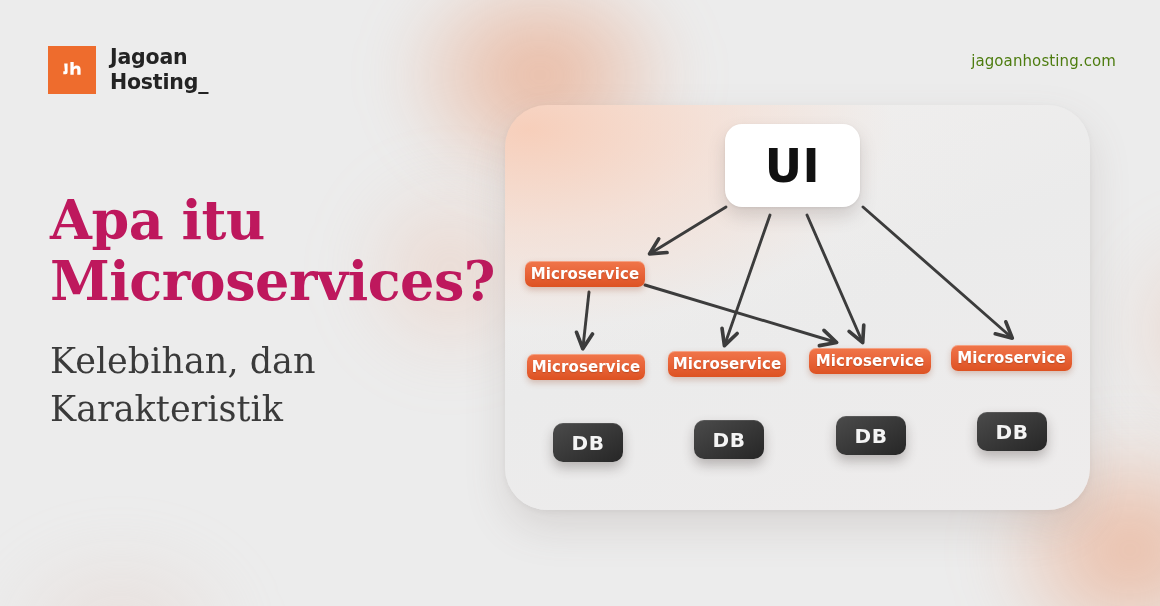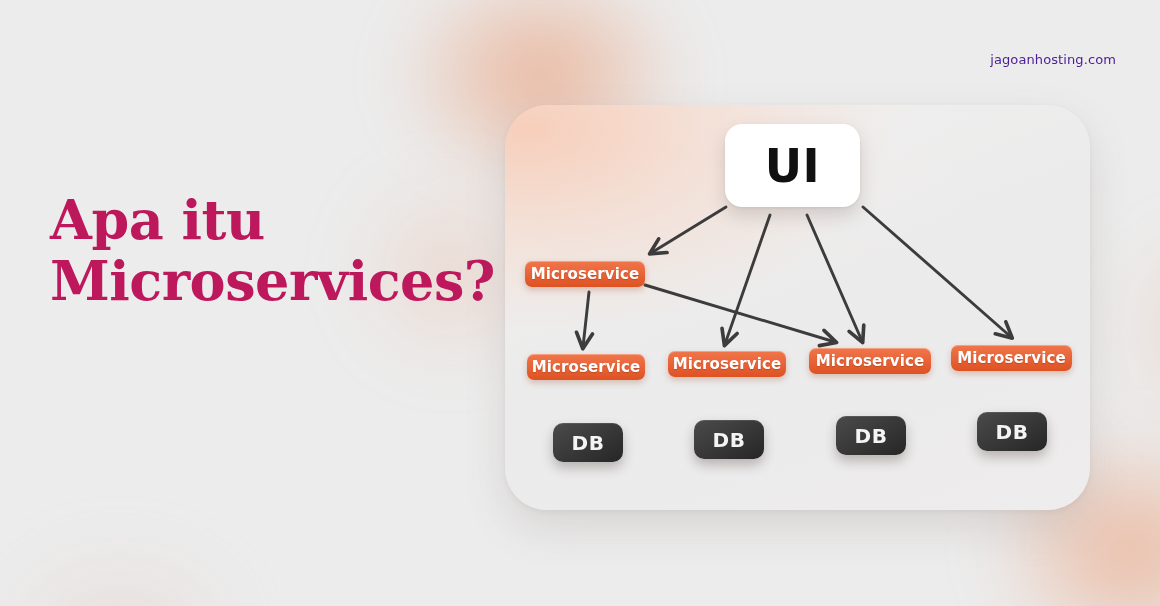--- a/index.html
+++ b/index.html
@@ -78,22 +78,22 @@
     letter-spacing: -0.2px;
     color: #232323;
     white-space: pre-line;
   }
 
   
   #site-url {
     position: absolute;
     right: 44px; top: 52px;
     font-family: "DejaVu Sans", sans-serif;
-    font-size: 13px;
-    color: #4c1d95;
+    font-size: 15px;
+    color: #4d7c0f;
     letter-spacing: 0.1px;
   }
 
   
   #headline {
     position: absolute;
     left: 50px; top: 190px;
     font-family: "DejaVu Serif", "Liberation Serif", serif;
     font-weight: 700;
     font-size: 54px;
@@ -208,25 +208,39 @@
 <body>
 
 <div id="stage">
 
   <div class="blob" id="blob-top"></div>
   <div class="blob" id="blob-left-mid"></div>
   <div class="blob" id="blob-right-edge"></div>
   <div class="blob" id="blob-bottom-right"></div>
   <div class="blob" id="blob-bottom-left"></div>
 
+  <div id="brand">
+    <div id="brand-mark">
+      <svg width="28" height="28" viewBox="0 0 28 28" aria-hidden="true">
+        <path d="M6.2 7.4 h3.4 v8.9 a1.9 1.9 0 0 1 -1.9 1.9 h-2.4 v-2.9 h1.0 a0.5 0.5 0 0 0 0.5 -0.5 z" fill="#ffffff"></path>
+        <path d="M12.4 6.0 h3.3 v5.0 c0.9 -0.9 2.0 -1.4 3.2 -1.4 c2.3 0 3.7 1.5 3.7 3.9 v5.2 h-3.3 v-4.6
+                 c0 -1.0 -0.5 -1.6 -1.4 -1.6 c-1.0 0 -2.2 0.8 -2.2 2.3 v3.9 h-3.3 z" fill="#ffffff"></path>
+        <path d="M5.0 20.4 h18.2 v1.5 h-18.2 z" fill="#ffffff" opacity="0.0"></path>
+      </svg>
+    </div>
+    <div id="brand-wordmark">Jagoan
+Hosting_</div>
+  </div>
 
   <div id="site-url">jagoanhosting.com</div>
 
   <div id="headline">Apa itu
 Microservices?</div>
+  <div id="subhead">Kelebihan, dan
+Karakteristik</div>
 
   <div id="diagram-card">
     <div id="diagram-inner">
 
       <svg id="arrow-layer" viewBox="0 0 585 405">
         <defs>
           <marker id="ah" viewBox="0 0 12 12" refX="9.4" refY="6" markerWidth="7.2" markerHeight="7.2" orient="auto-start-reverse">
             <path d="M1.4 1.4 L10.4 6 L1.4 10.6" fill="none" stroke="#3c3c3c" stroke-width="2.1" stroke-linecap="round" stroke-linejoin="round"></path>
           </marker>
         </defs>

